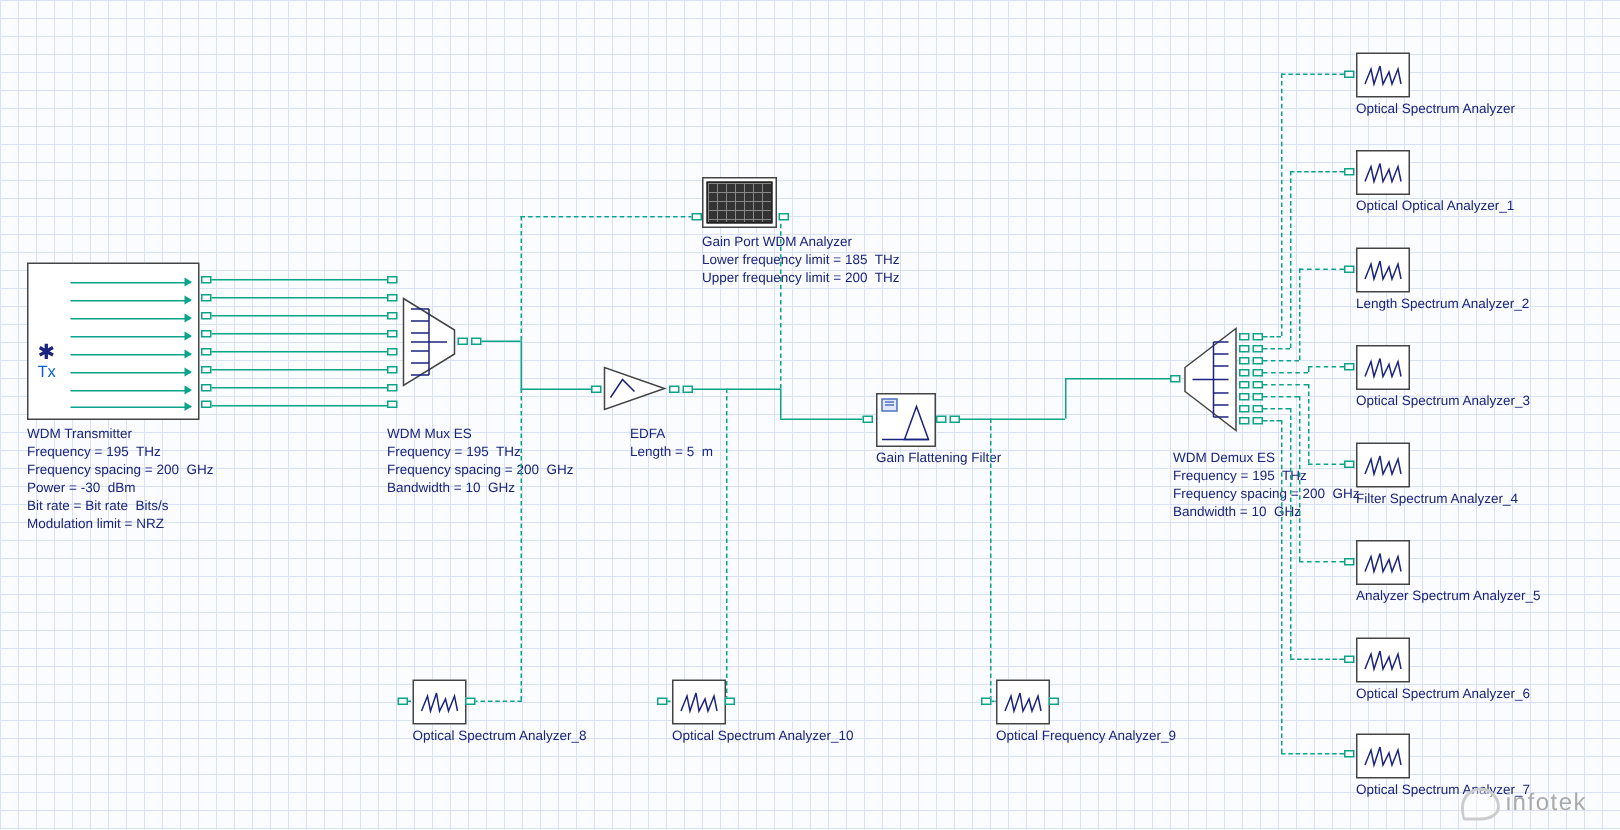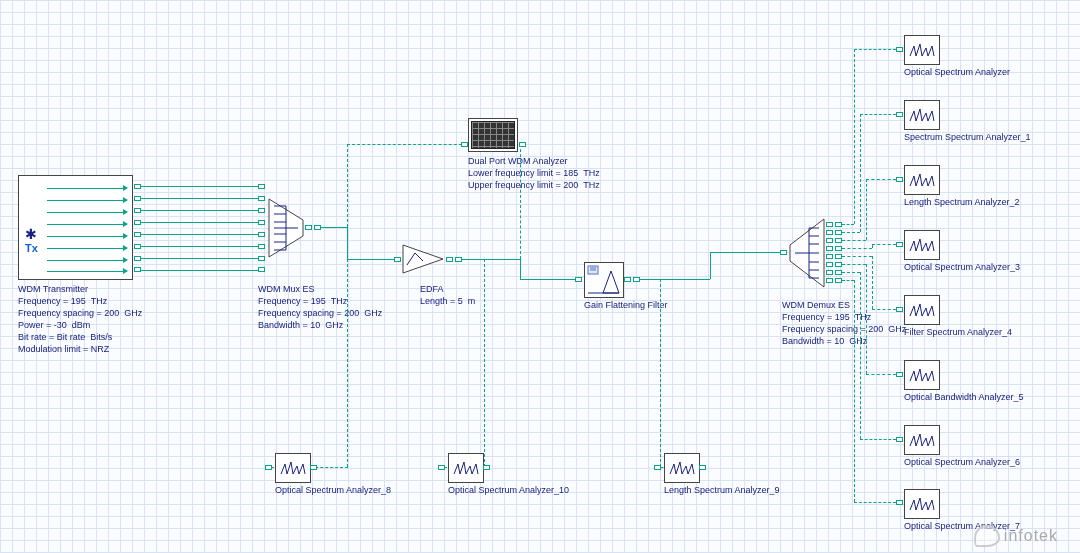--- a/index.html
+++ b/index.html
@@ -39,21 +39,21 @@
   .wm{position:absolute;right:22px;bottom:6px;color:#aaa;font-size:16px;letter-spacing:1px;display:flex;align-items:center;gap:4px}
   .wm .bubble{width:22px;height:18px;border:2px solid #ccc;border-radius:50% 50% 50% 10%/60% 60% 40% 40%;background:rgba(255,255,255,.4)}
 </style>
 </head>
 <body>
 
 <div class="canvas">
 
   <div class="block" style="left:18px;top:175px;width:115px;height:105px">
     <div style="position:absolute;left:6px;top:50px;font-size:14px">✱</div>
-    <div style="position:absolute;left:6px;top:66px;color:#1060d6;font-weight:bold;font-size:11px">Tx</div>
+    <div style="position:absolute;left:6px;top:66px;color:#1060d6;font-weight:normal;font-size:11px">Tx</div>
 
     <div class="txrow" style="left:28px;top:12px;width:80px"></div>
       <div class="txarrow" style="left:104px;top:9px"></div>
     <div class="txrow" style="left:28px;top:24px;width:80px"></div>
       <div class="txarrow" style="left:104px;top:21px"></div>
     <div class="txrow" style="left:28px;top:36px;width:80px"></div>
       <div class="txarrow" style="left:104px;top:33px"></div>
     <div class="txrow" style="left:28px;top:48px;width:80px"></div>
       <div class="txarrow" style="left:104px;top:45px"></div>
     <div class="txrow" style="left:28px;top:60px;width:80px"></div>
@@ -146,21 +146,21 @@
 
   <div class="dash-v" style="left:484px;top:259px;height:208px"></div>
   <div class="dash-h" style="left:444px;top:467px;width:41px"></div>
   <div class="port" style="left:438px;top:465px"></div>
 
   <div class="dpa" style="left:468px;top:118px">
     <div class="grid"></div>
   </div>
   <div class="port" style="left:461px;top:142px"></div>
   <div class="port" style="left:519px;top:142px"></div>
-  <div class="label" style="left:468px;top:156px">Dual Port WDM Analyzer</div>
+  <div class="label" style="left:468px;top:156px">Gain Port WDM Analyzer</div>
   <div class="label" style="left:468px;top:168px">Lower frequency limit = 185  THz</div>
   <div class="label" style="left:468px;top:180px">Upper frequency limit = 200  THz</div>
 
   <div class="port" style="left:575px;top:277px"></div>
   <div class="gff" style="left:584px;top:262px">
     <svg width="36" height="32">
       <rect x="3" y="3" width="10" height="8" fill="#dfe8ff" stroke="#5070c0"></rect>
       <line x1="5" y1="5" x2="11" y2="5" stroke="#5070c0"></line>
       <line x1="5" y1="7" x2="11" y2="7" stroke="#5070c0"></line>
       <polygon points="18,30 26,8 34,30" fill="none" stroke="#1a237e"></polygon>
@@ -259,21 +259,21 @@
         <polyline points="2,16 6,6 8,16 12,4 14,16 18,8 20,16 24,6 26,16" fill="none" stroke="#1a237e"></polyline>
       </svg>
     </div>
   <div class="label" style="left:904px;top:67px">Optical Spectrum Analyzer</div>
 
   <div class="osa" style="left:904px;top:100px">
       <svg width="28" height="20">
         <polyline points="2,16 6,6 8,16 12,4 14,16 18,8 20,16 24,6 26,16" fill="none" stroke="#1a237e"></polyline>
       </svg>
     </div>
-  <div class="label" style="left:904px;top:132px">Spectrum Spectrum Analyzer_1</div>
+  <div class="label" style="left:904px;top:132px">Optical Optical Analyzer_1</div>
 
   <div class="osa" style="left:904px;top:165px">
       <svg width="28" height="20">
         <polyline points="2,16 6,6 8,16 12,4 14,16 18,8 20,16 24,6 26,16" fill="none" stroke="#1a237e"></polyline>
       </svg>
     </div>
   <div class="label" style="left:904px;top:197px">Length Spectrum Analyzer_2</div>
 
   <div class="osa" style="left:904px;top:230px">
       <svg width="28" height="20">
@@ -287,21 +287,21 @@
         <polyline points="2,16 6,6 8,16 12,4 14,16 18,8 20,16 24,6 26,16" fill="none" stroke="#1a237e"></polyline>
       </svg>
     </div>
   <div class="label" style="left:904px;top:327px">Filter Spectrum Analyzer_4</div>
 
   <div class="osa" style="left:904px;top:360px">
       <svg width="28" height="20">
         <polyline points="2,16 6,6 8,16 12,4 14,16 18,8 20,16 24,6 26,16" fill="none" stroke="#1a237e"></polyline>
       </svg>
     </div>
-  <div class="label" style="left:904px;top:392px">Optical Bandwidth Analyzer_5</div>
+  <div class="label" style="left:904px;top:392px">Analyzer Spectrum Analyzer_5</div>
 
   <div class="osa" style="left:904px;top:425px">
       <svg width="28" height="20">
         <polyline points="2,16 6,6 8,16 12,4 14,16 18,8 20,16 24,6 26,16" fill="none" stroke="#1a237e"></polyline>
       </svg>
     </div>
   <div class="label" style="left:904px;top:457px">Optical Spectrum Analyzer_6</div>
 
   <div class="osa" style="left:904px;top:489px">
       <svg width="28" height="20">
@@ -325,20 +325,20 @@
     </div>
   <div class="port" style="left:483px;top:465px"></div>
   <div class="label" style="left:448px;top:485px">Optical Spectrum Analyzer_10</div>
 
   <div class="osa" style="left:664px;top:453px">
       <svg width="28" height="20">
         <polyline points="2,16 6,6 8,16 12,4 14,16 18,8 20,16 24,6 26,16" fill="none" stroke="#1a237e"></polyline>
       </svg>
     </div>
   <div class="port" style="left:699px;top:465px"></div>
-  <div class="label" style="left:664px;top:485px">Length Spectrum Analyzer_9</div>
+  <div class="label" style="left:664px;top:485px">Optical Frequency Analyzer_9</div>
 
   <div class="wm">
     <span class="bubble"></span>
     <span>infotek</span>
   </div>
 
 </div>
 
 </body></html>

